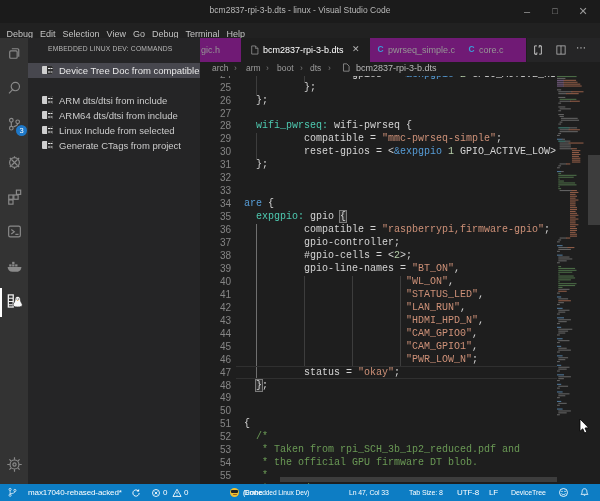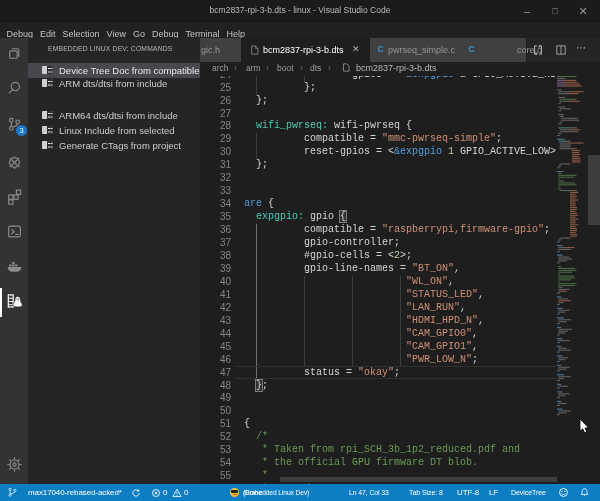--- a/index.html
+++ b/index.html
@@ -11,21 +11,21 @@
 #activitybar{position:absolute;left:0;top:38px;width:28px;height:446px;background:#333333;}
 .abicon{position:absolute;left:5.5px;width:17px;height:17px;}
 #sidebar{position:absolute;left:28px;top:38px;width:172px;height:446px;background:#252526;}
 #sbheader{position:absolute;left:20px;top:6px;font-size:7.5px;letter-spacing:.2px;color:#b8b8b8;white-space:nowrap;transform:scaleX(0.9);transform-origin:0 50%;}
 .cmdrow{position:absolute;left:0;width:172px;height:15px;color:#cccccc;font-size:9.5px;}
 .cmdrow .ic{position:absolute;left:14px;top:2.5px;width:11px;height:9px;}
 .cmdrow .tx{position:absolute;left:31px;top:1.5px;white-space:nowrap;}
 .cmdsel{background:#47474e;color:#e8e8e8;}
 #editor{position:absolute;left:200px;top:38px;width:400px;height:446px;background:#1e1e1e;}
 #tabbar{position:absolute;left:0;top:0;width:400px;height:24px;background:#252526;}
-.tab{position:absolute;top:0;height:24px;background:#404040;color:#969696;font-size:9px;}
+.tab{position:absolute;top:0;height:24px;background:#701a75;color:#969696;font-size:9px;}
 .tab .lbl{position:absolute;top:7px;white-space:nowrap;}
 .tabactive{background:#1e1e1e;color:#ffffff;}
 #breadcrumb{position:absolute;left:0;top:24px;width:358px;height:14px;background:#1e1e1e;
   font-size:8.5px;color:#9d9d9d;white-space:nowrap;}
 #codewrap{position:absolute;left:0;top:38px;width:361px;height:408px;overflow:hidden;background:#1e1e1e;}
 #codeinner{position:absolute;left:0;top:-7.35px;width:357px;}
 #gutter{position:absolute;left:0;top:0;width:31px;text-align:right;
   font-family:Liberation Sans, sans-serif;font-size:10px;line-height:12.95px;color:#858585;}
 #code{position:absolute;left:44px;top:0;margin:0;font-family:"Liberation Mono",monospace;
   font-size:10px;line-height:12.95px;color:#d4d4d4;white-space:pre;}.o{color:#ce9178}.c{color:#6a9955}.t{color:#4ec9b0}.b{color:#569cd6}.n{color:#b5cea8}
@@ -105,21 +105,21 @@
       </svg>
       <div style="position:absolute;left:16px;top:87px;width:11px;height:11px;border-radius:50%;background:#1e78c8;color:#fff;font-size:7.5px;text-align:center;line-height:11px;">3</div>
       <div style="position:absolute;left:0;top:250px;width:2px;height:29px;background:#ffffff;"></div>
     </div>
 <div id="sidebar">
   <div id="sbheader">EMBEDDED LINUX DEV: COMMANDS</div>
   <div class="cmdrow cmdsel" style="top:25px;">
         <span class="ic"></span>
         <span class="tx">Device Tree Doc from compatible</span>
       </div>
-  <div class="cmdrow" style="top:38px;">
+  <div class="cmdrow" style="top:55px;">
         <span class="ic"></span>
         <span class="tx">ARM dts/dtsi from include</span>
       </div>
   <div class="cmdrow" style="top:70px;">
         <span class="ic"></span>
         <span class="tx">ARM64 dts/dtsi from include</span>
       </div>
   <div class="cmdrow" style="top:85px;">
         <span class="ic"></span>
         <span class="tx">Linux Include from selected</span>
@@ -149,21 +149,21 @@
             </svg>
           </span>
           <span class="lbl" style="left:18px;">pwrseq_simple.c</span>
         </div>
 <div class="tab" style="left:259px;width:67px;border-right:1px solid #1e1e1e;">
           <span style="position:absolute;left:8px;top:7px;width:9px;height:9px;">
             <svg style="display:block;width:9px;height:9px;" viewBox="0 0 16 16">
               <text x="8" y="13" text-anchor="middle" font-size="15" font-weight="bold" fill="#3b9cd8" font-family="Liberation Sans">C</text>
             </svg>
           </span>
-          <span class="lbl" style="left:20px;margin-left:38px;">core.c</span>
+          <span class="lbl" style="left:20px;">core.c</span>
         </div>
 <svg style="position:absolute;left:332px;top:6px;width:12px;height:12px;" viewBox="0 0 16 16">
           <path fill="none" stroke="#c0c0c0" stroke-width="1.3" d="M6.5 2.5 H3.5 V13.5 H6.5 M9.5 2.5 H12.5 V13.5 H9.5"></path>
           <path fill="none" stroke="#c0c0c0" stroke-width="1.1" d="M6.5 11 L6.5 13.8 L4 13.4 M9.5 5 L9.5 2.2 L12 2.6"></path>
         </svg>
 <svg style="position:absolute;left:355px;top:6px;width:12px;height:12px;" viewBox="0 0 16 16">
           <rect fill="none" stroke="#c0c0c0" x="2.5" y="2.5" width="11" height="11"></rect>
           <path stroke="#c0c0c0" d="M8 2.5v11"></path>
         </svg>
 <div style="position:absolute;left:376px;top:4px;color:#c0c0c0;font-size:10px;">⋯</div>

